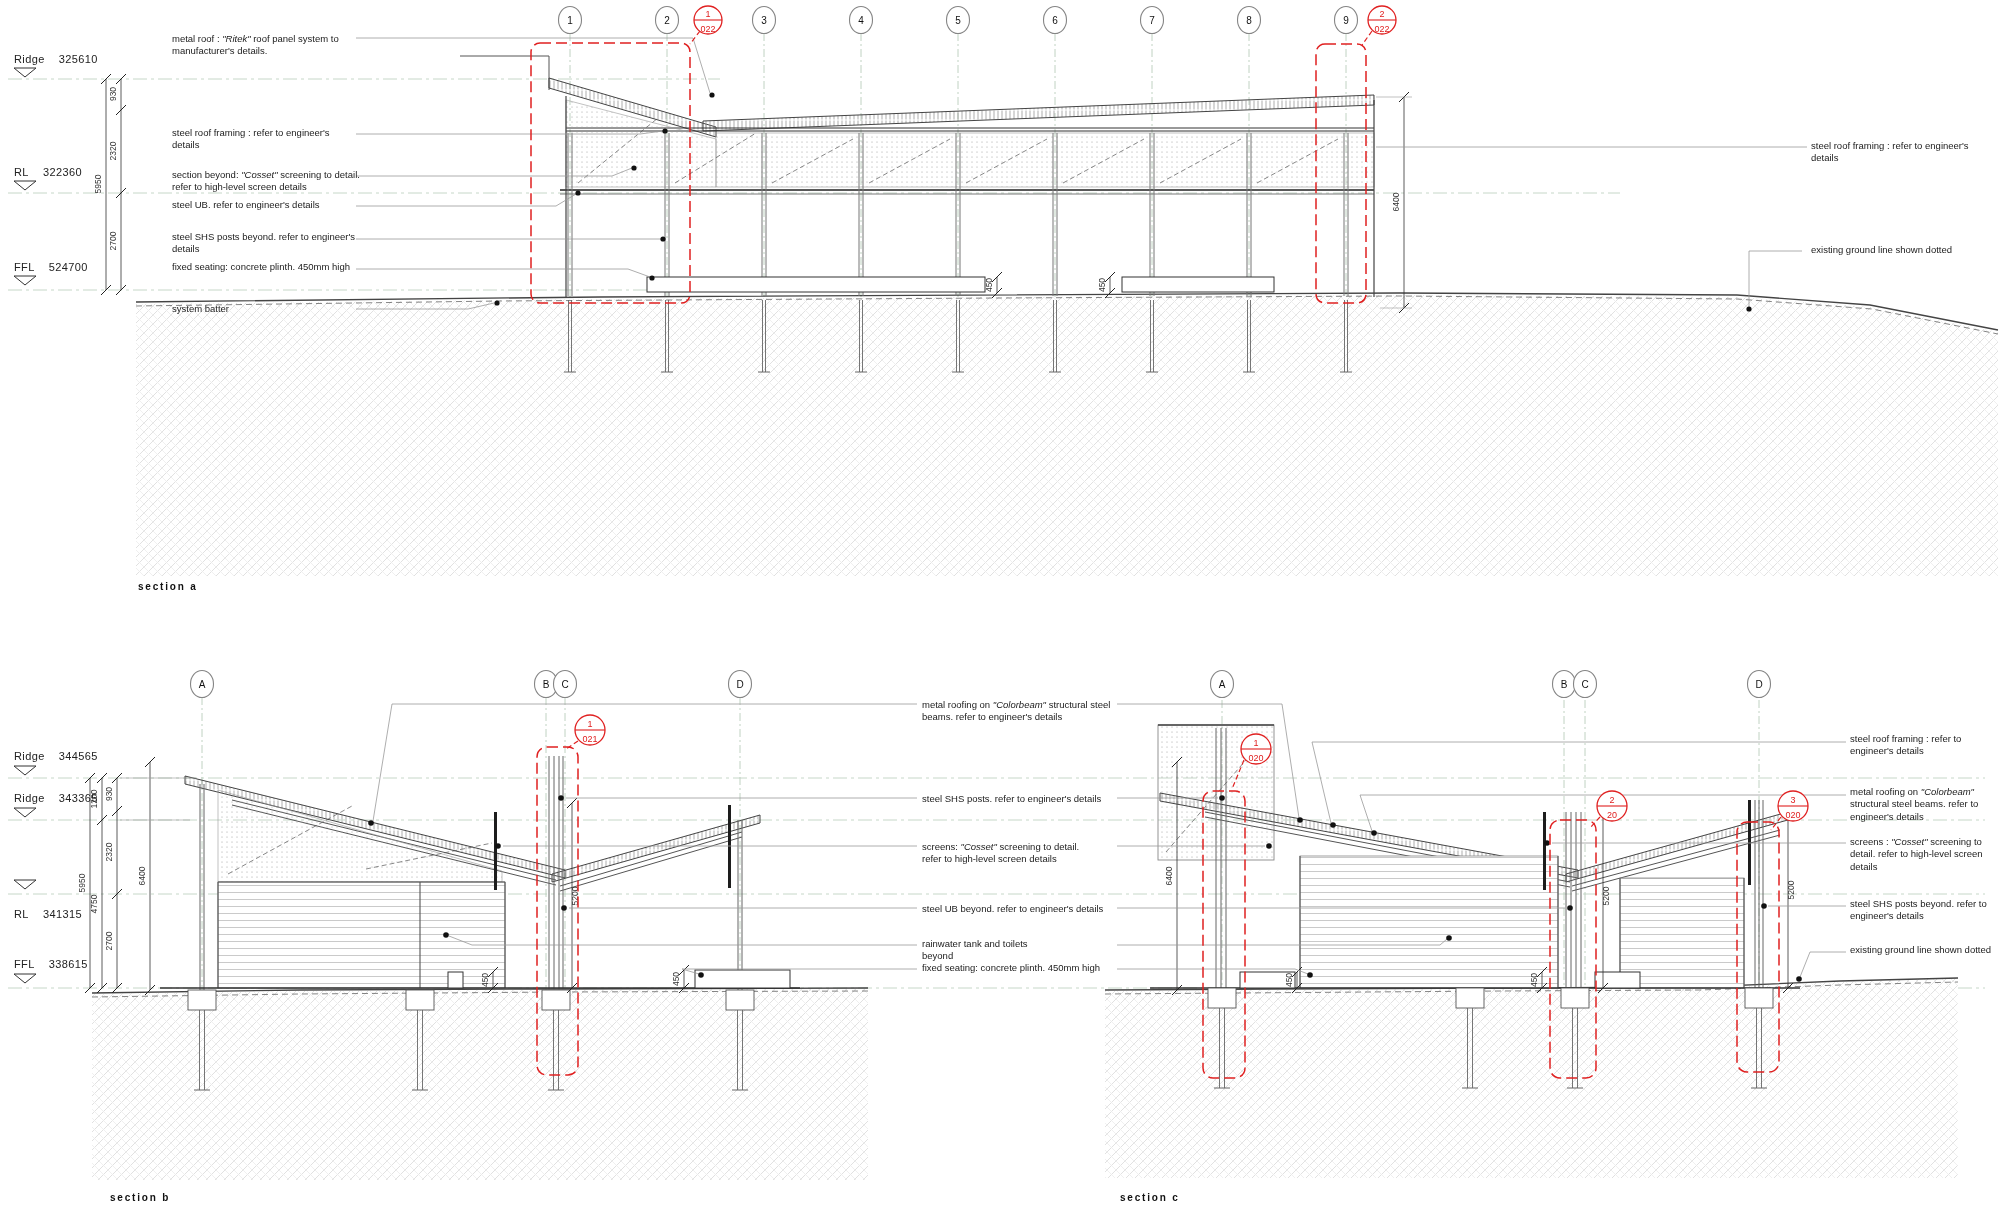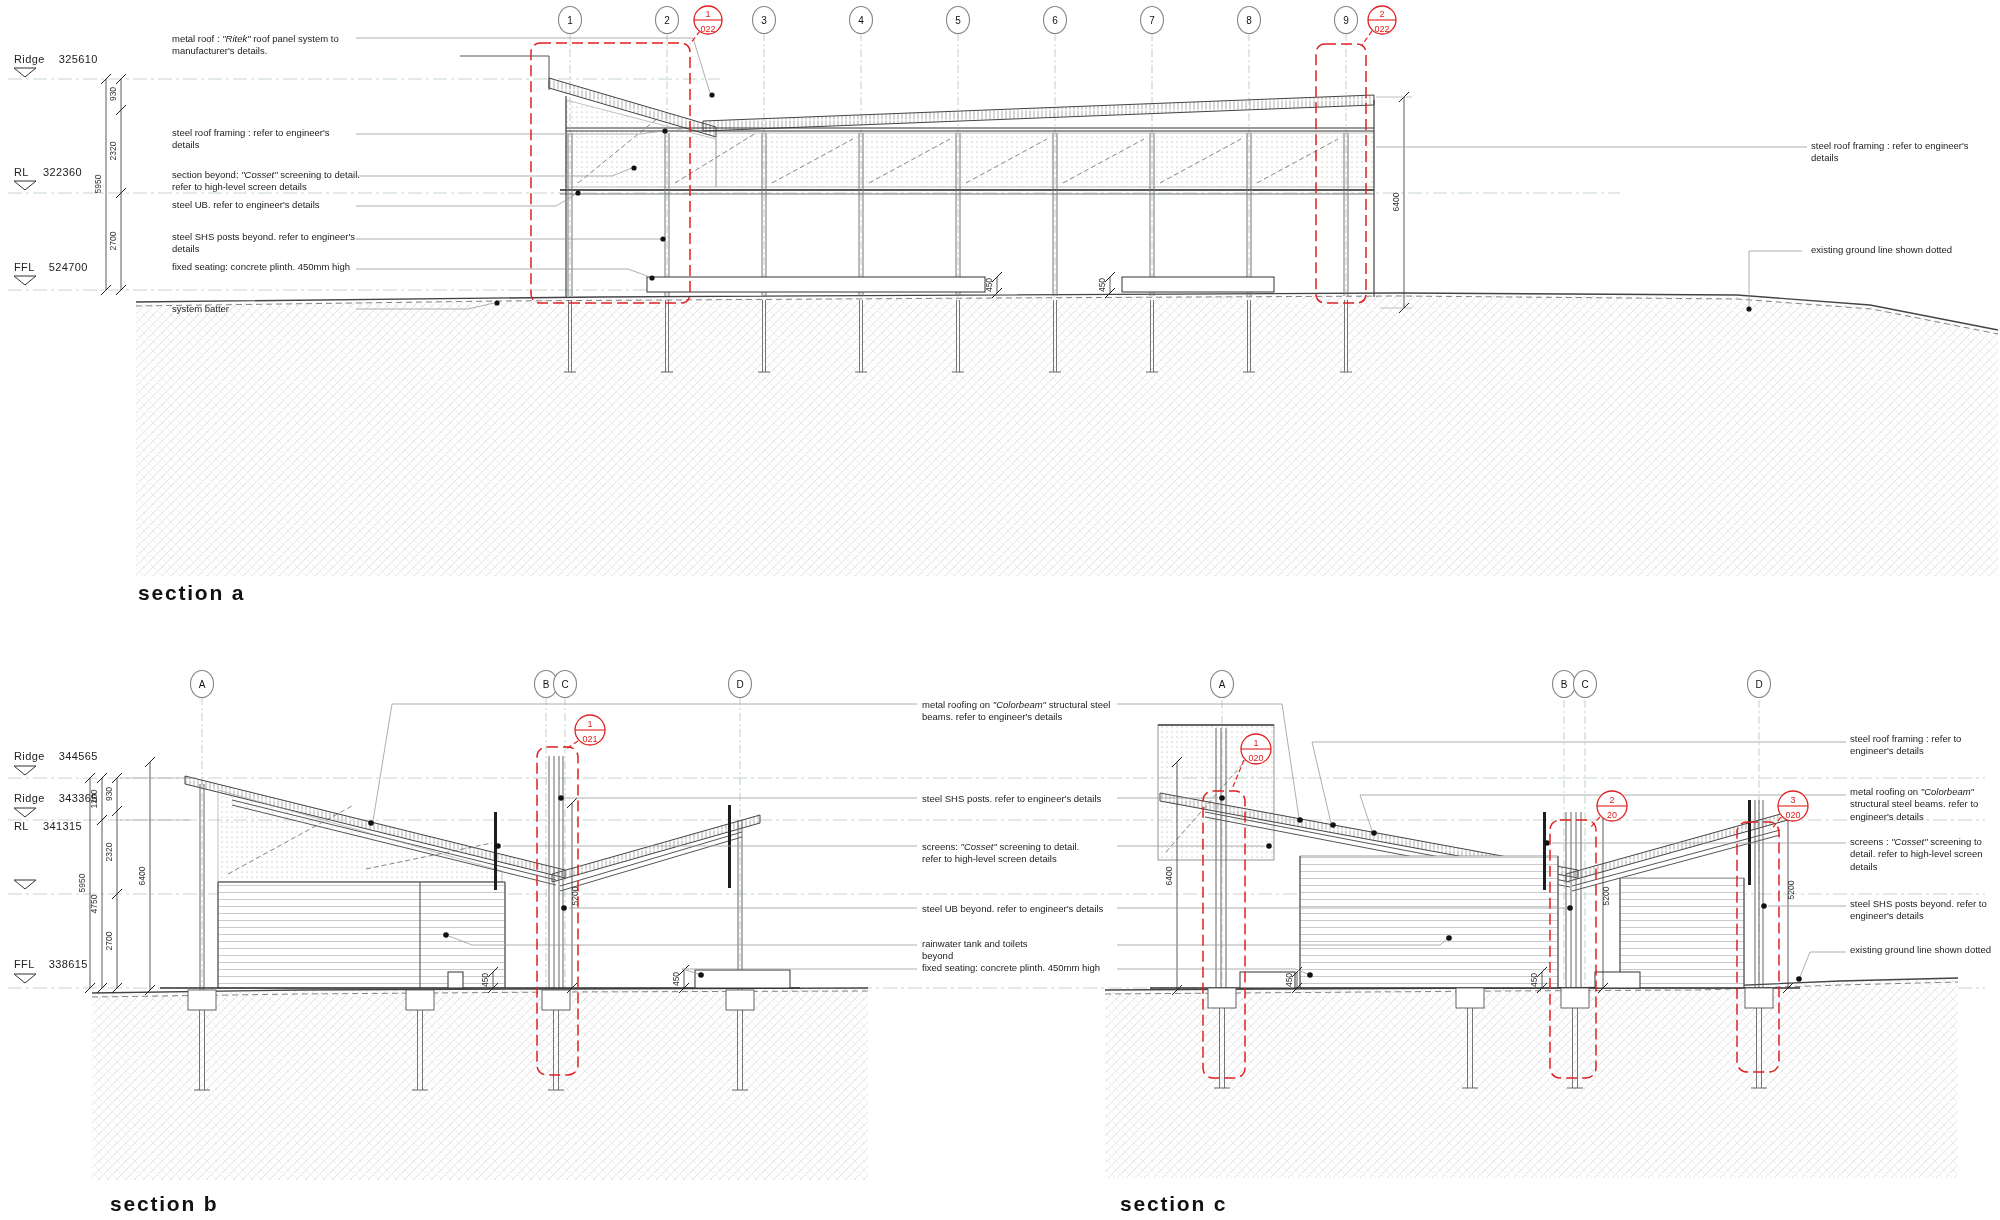--- a/index.html
+++ b/index.html
@@ -8,21 +8,21 @@
   #linework{position:absolute;left:0;top:0}
   svg text{font-family:"Liberation Sans",sans-serif;fill:#222}
   .dim{font-size:8.5px;fill:#333}
   .bub{font-size:10px;fill:#111}
   .co{font-size:9px;fill:#e02020}
   .note{position:absolute;font-size:9.5px;line-height:1.3;color:#1b1b1b}
   .note b{font-weight:normal}
   .note i{font-style:italic}
   .datum{position:absolute;font-size:11px;letter-spacing:.4px;color:#222;white-space:nowrap}
   .datum .dv{margin-left:14px}
-  .title{position:absolute;font-weight:bold;font-size:21px;letter-spacing:1.8px;color:#111;white-space:nowrap}
+  .title{position:absolute;font-weight:bold;font-size:10px;letter-spacing:1.8px;color:#111;white-space:nowrap}
 </style>
 </head>
 <body>
 
 <div id="sheet">
 
 <svg id="linework" width="2000" height="1220">
   <defs>
     <pattern id="rh" width="4" height="10" patternUnits="userSpaceOnUse">
       <line x1="2" y1="0.5" x2="2" y2="9.5" stroke="#8a8a8a" stroke-width="0.7"></line>
@@ -313,21 +313,21 @@
   </g>
 
   <path d="M14 68H36L25 77ZM14 181H36L25 190ZM14 276H36L25 285ZM14 766H36L25 775ZM14 808H36L25 817ZM14 880H36L25 889ZM14 974H36L25 983Z" fill="#fff" stroke="#333" stroke-width="1"></path>
 </svg>
 
 <div class="datum" style="left:14px;top:53px"><span>Ridge</span><span class="dv">325610</span></div>
 <div class="datum" style="left:14px;top:166px"><span>RL</span><span class="dv">322360</span></div>
 <div class="datum" style="left:14px;top:261px"><span>FFL</span><span class="dv">524700</span></div>
 <div class="datum" style="left:14px;top:750px"><span>Ridge</span><span class="dv">344565</span></div>
 <div class="datum" style="left:14px;top:792px"><span>Ridge</span><span class="dv">343365</span></div>
-<div class="datum" style="left:14px;top:820px"><span>RL</span><span class="dv">341315</span></div>
+<div class="datum" style="left:14px;top:908px"><span>RL</span><span class="dv">341315</span></div>
 <div class="datum" style="left:14px;top:958px"><span>FFL</span><span class="dv">338615</span></div>
 
 <div class="note" style="left:172px;top:33px;width:183px"><b>metal roof : </b><span></span><i>"Ritek" </i><span>roof panel system to manufacturer's details.</span></div>
 <div class="note" style="left:172px;top:127px;width:183px"><b>steel roof framing : </b><span>refer to engineer's details</span></div>
 <div class="note" style="left:172px;top:169px;width:200px"><b>section beyond: </b><i>"Cosset" </i><span>screening to detail. refer to high-level screen details</span></div>
 <div class="note" style="left:172px;top:199px;width:183px"><b>steel UB</b><span>. refer to engineer's details</span></div>
 <div class="note" style="left:172px;top:231px;width:183px"><b>steel SHS</b><span> posts beyond. refer to engineer's details</span></div>
 <div class="note" style="left:172px;top:261px;width:183px"><b>fixed seating</b><span>: concrete plinth. 450mm high</span></div>
 <div class="note" style="left:172px;top:303px;width:183px"><b>system batter</b></div>
 

